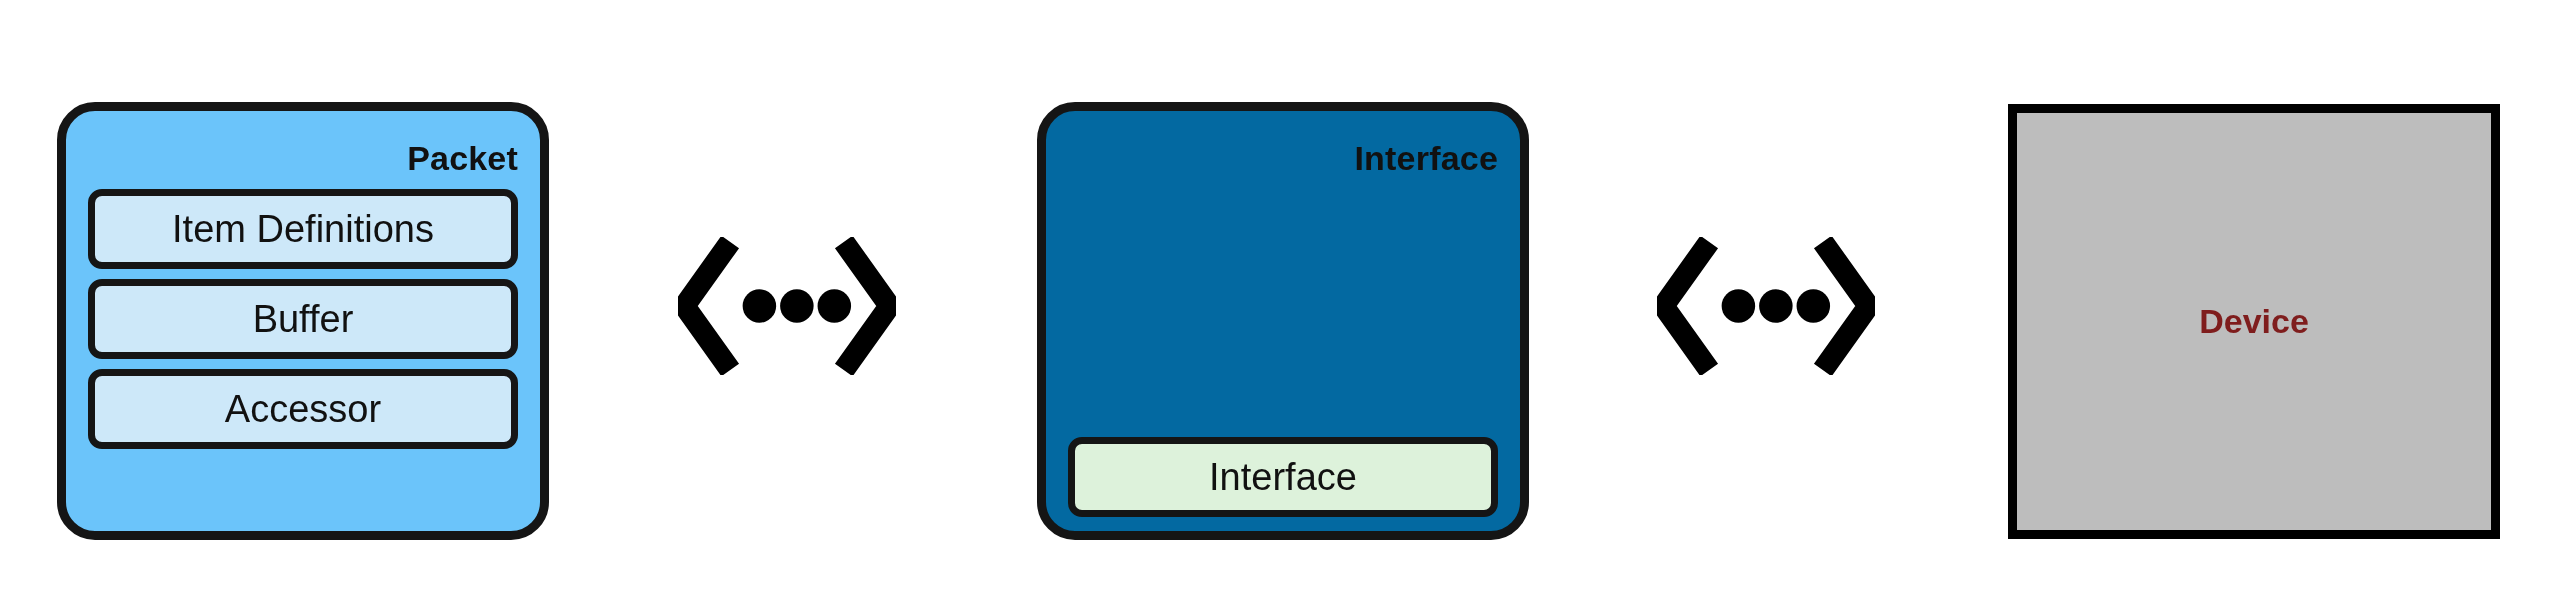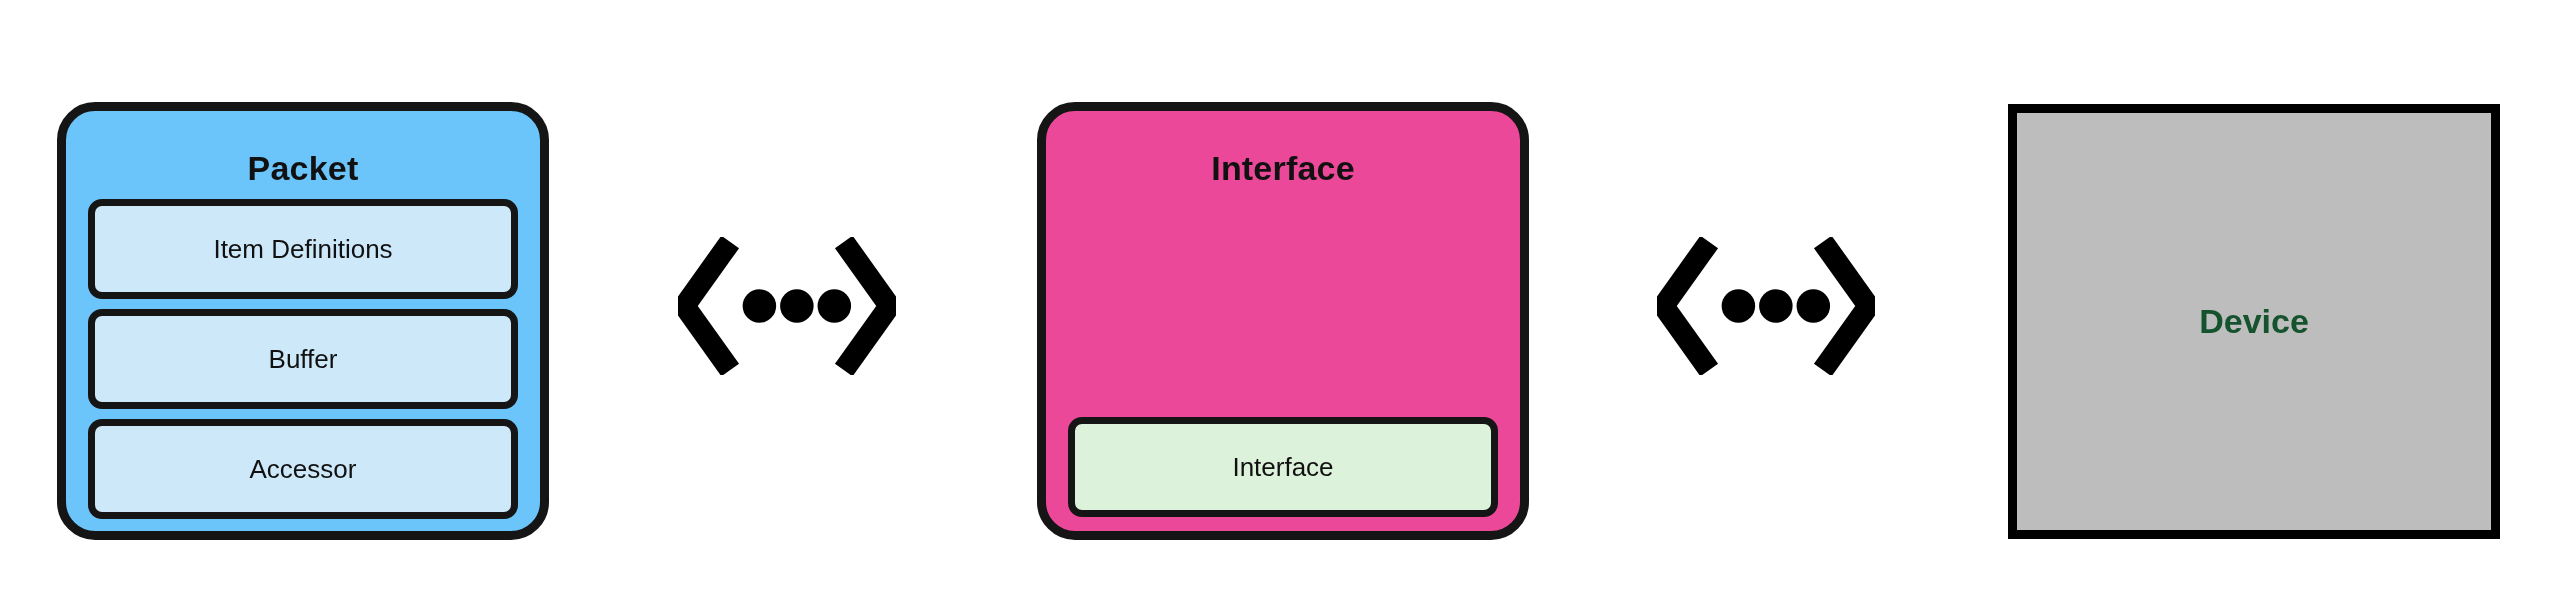--- a/index.html
+++ b/index.html
@@ -27,51 +27,51 @@
     box-sizing: border-box;
     border: 9px solid #151515;
     border-radius: 38px;
     display: flex;
     flex-direction: column;
     align-items: stretch;
     padding: 12px 22px 14px 22px;
   }
 
   .node-title {
-    text-align: center;
+    text-align: right;
     font-weight: bold;
     font-size: 34px;
     line-height: 46px;
     color: #111111;
     letter-spacing: 0.2px;
-    margin-top: 22px;
+    margin-top: 12px;
     margin-bottom: 8px;
     user-select: none;
   }
 
   .node-body {
     display: flex;
     flex-direction: column;
     flex: 1 1 auto;
     justify-content: flex-start;
   }
 
   .node-body.bottom {
     justify-content: flex-end;
   }
 
   .sub-item {
     box-sizing: border-box;
-    height: 100px;
+    height: 80px;
     border: 7px solid #151515;
     border-radius: 14px;
     display: flex;
     align-items: center;
     justify-content: center;
-    font-size: 26px;
+    font-size: 38px;
     color: #111111;
     margin-bottom: 10px;
     overflow: hidden;
     white-space: nowrap;
     user-select: none;
   }
   .sub-item:last-child { margin-bottom: 0; }
 
   
   #packet-node {
@@ -82,21 +82,21 @@
     background: #6BC4FA;
   }
   #packet-node .sub-item { background: #CDE8F9; }
 
   
   #interface-node {
     left: 1037px;
     top: 102px;
     width: 492px;
     height: 438px;
-    background: #ec4899;
+    background: #0369a1;
   }
   #interface-node .sub-item { background: #DDF2DB; }
 
   
   #device-node {
     position: absolute;
     box-sizing: border-box;
     left: 2008px;
     top: 104px;
     width: 492px;
@@ -104,21 +104,21 @@
     background: #BDBDBD;
     border: 9px solid #000000;
     border-radius: 0;
     display: flex;
     align-items: center;
     justify-content: center;
   }
   #device-node .device-label {
     font-weight: bold;
     font-size: 34px;
-    color: #14532d;
+    color: #7f1d1d;
     user-select: none;
     text-align: center;
   }
 
   
   .connector {
     position: absolute;
     top: 237px;
     width: 218px;
     height: 138px;

